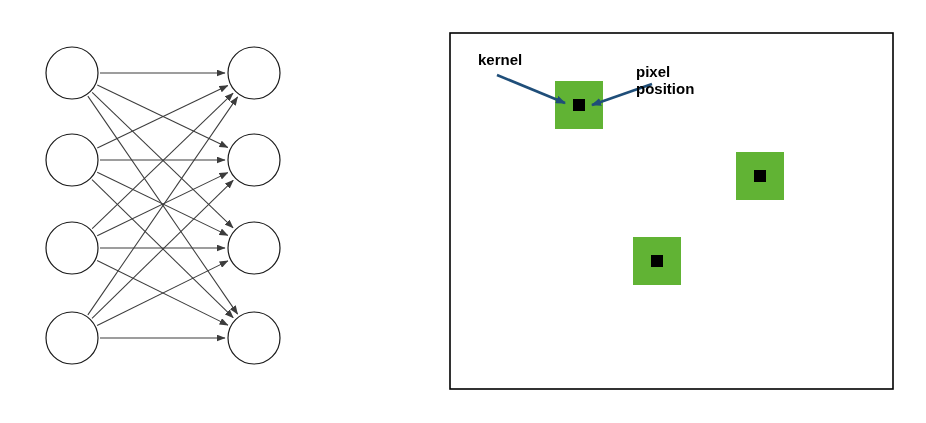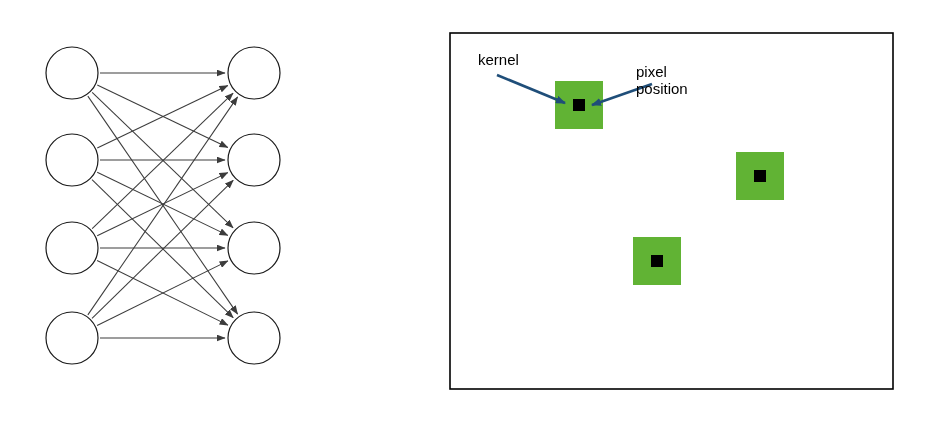--- a/index.html
+++ b/index.html
@@ -14,20 +14,21 @@
     overflow: hidden;
     font-family: "Liberation Sans", sans-serif;
     color: #000000;
   }
   #root {
     position: absolute;
     left: 0;
     top: 0;
     width: 926px;
     height: 423px;
+    font-weight: bold;
   }
   .panel {
     position: absolute;
   }
   #nn-panel {
     left: 0;
     top: 0;
     width: 463px;
     height: 423px;
   }

